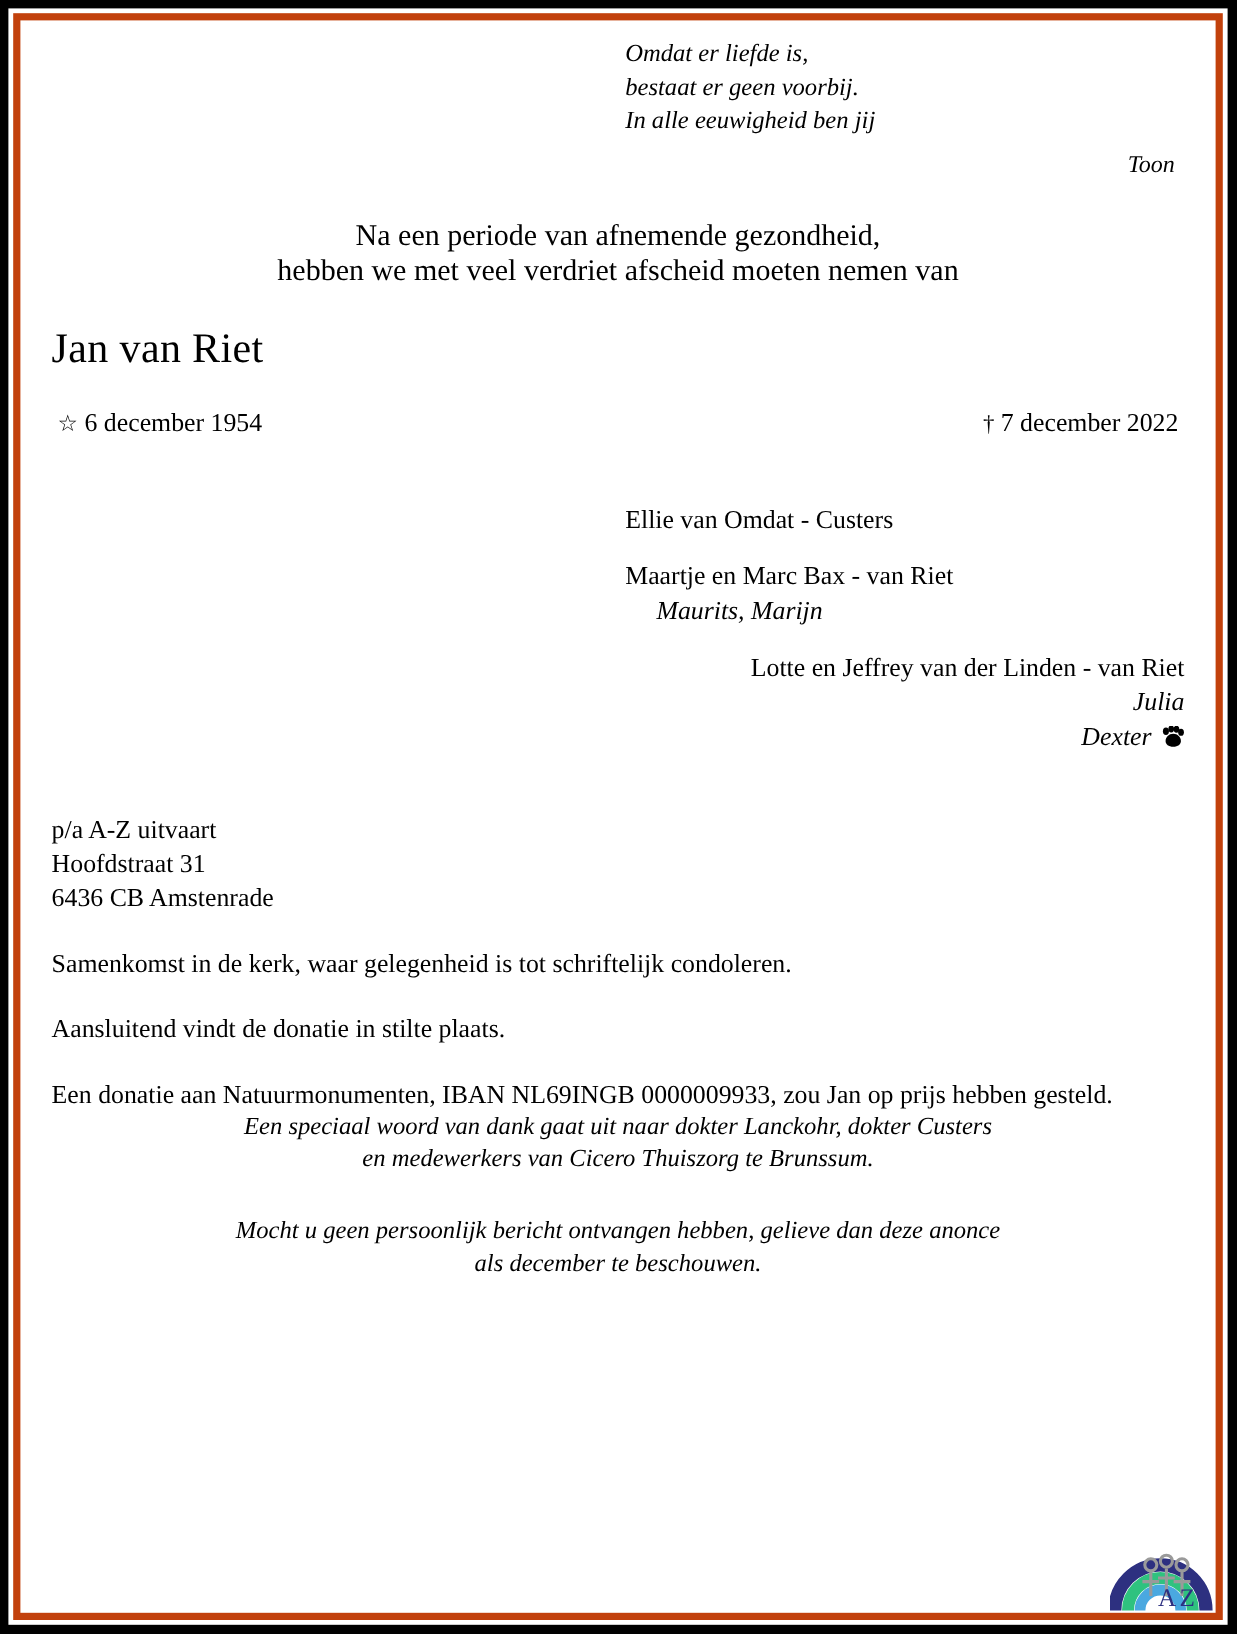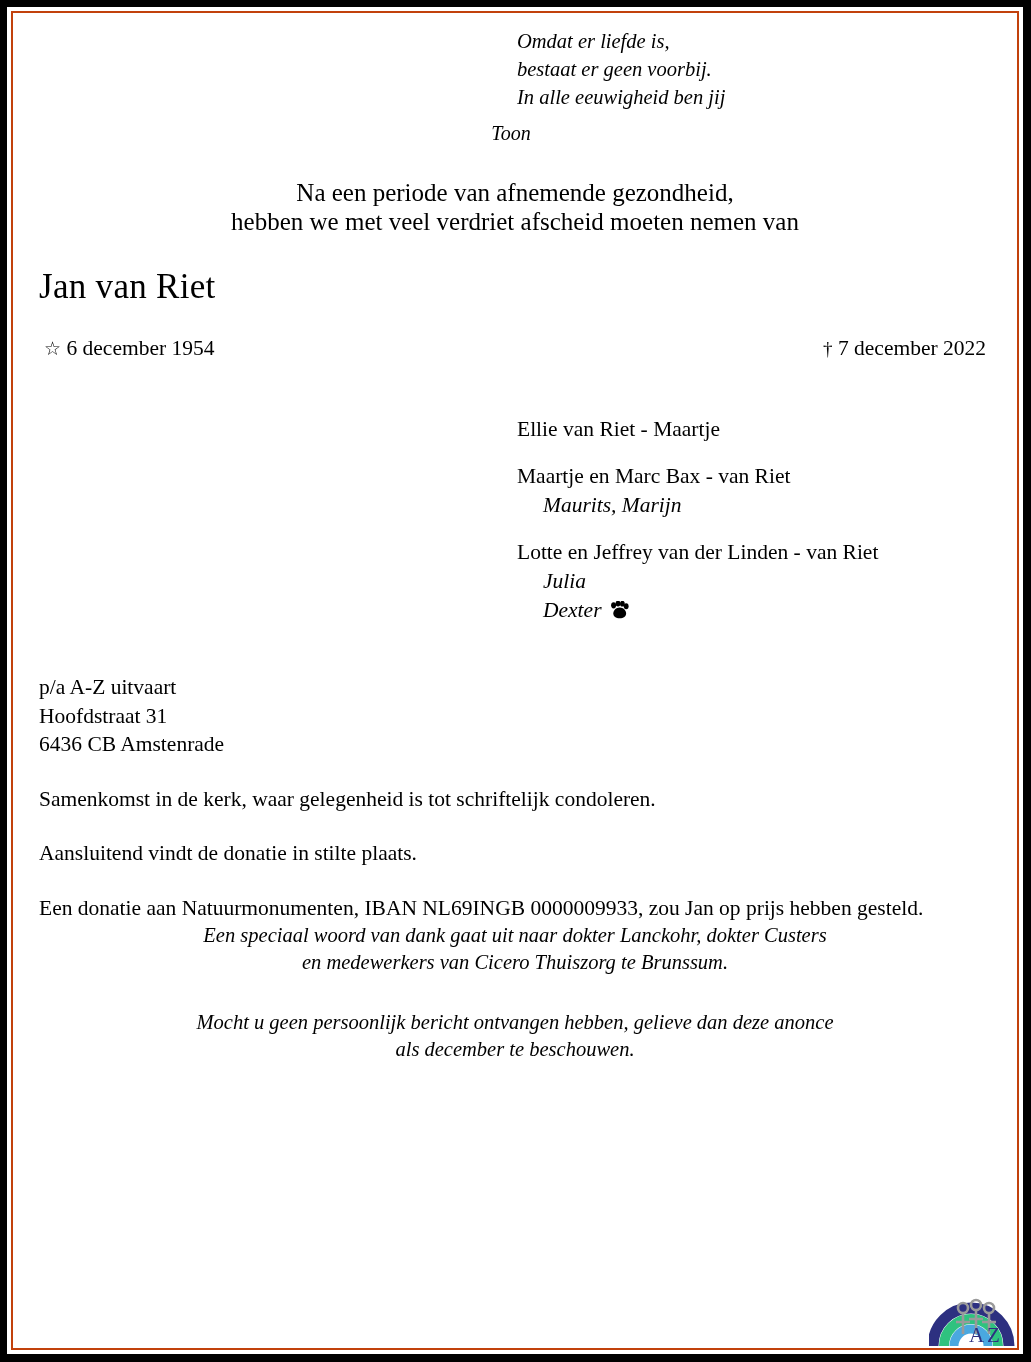--- a/index.html
+++ b/index.html
@@ -30,21 +30,21 @@
     width: 100%;
     height: 100%;
     background: #ffffff;
     padding: 4px;
   }
 
   
   #frame-inner {
     width: 100%;
     height: 100%;
-    border: 2px solid #c2410c;
+    border: 6px solid #c2410c;
     background: #ffffff;
     position: relative;
     overflow: hidden;
   }
 
   #content {
     position: absolute;
     left: 0; top: 0;
     width: 100%;
     height: 100%;
@@ -57,21 +57,21 @@
     font-size: 20.5px;
     line-height: 28px;
     text-align: left;
     padding-left: 478px;
   }
   .poem-line { white-space: pre; }
 
   .poem-attrib {
     font-style: italic;
     font-size: 20px;
-    text-align: center;
+    text-align: right;
     padding-right: 8px;
     margin-top: 11px;
   }
 
   
   .intro {
     text-align: center;
     font-size: 25px;
     line-height: 29px;
     margin-top: 33px;
@@ -97,21 +97,21 @@
   .date-symbol { font-size: 19px; }
 
   
   .survivors {
     margin-top: 54px;
     padding-left: 478px;
     font-size: 21.5px;
     line-height: 29px;
   }
   .survivor-group { margin-bottom: 18px; }
-  .survivor-group:last-child { margin-bottom: 0; }
+  .survivor-group:last-child { margin-bottom: 0; text-align: right; }
   .survivor-primary { white-space: nowrap; }
   .survivor-children {
     font-style: italic;
     padding-left: 26px;
   }
   .survivor-child-line { white-space: nowrap; }
 
   .paw-icon {
     display: inline-block;
     vertical-align: -2px;
@@ -184,21 +184,21 @@
           </div>
           <div>
             <span class="date-symbol">†</span>
             <span>7 december 2022</span>
           </div>
         </div>
 
         <div class="survivors">
 
           <div class="survivor-group">
-            <div class="survivor-primary">Ellie van Riet - Maartje</div>
+            <div class="survivor-primary">Ellie van Omdat - Custers</div>
           </div>
 
           <div class="survivor-group">
             <div class="survivor-primary">Maartje en Marc Bax - van Riet</div>
             <div class="survivor-children">
               <div class="survivor-child-line">Maurits, Marijn</div>
             </div>
           </div>
 
           <div class="survivor-group">

